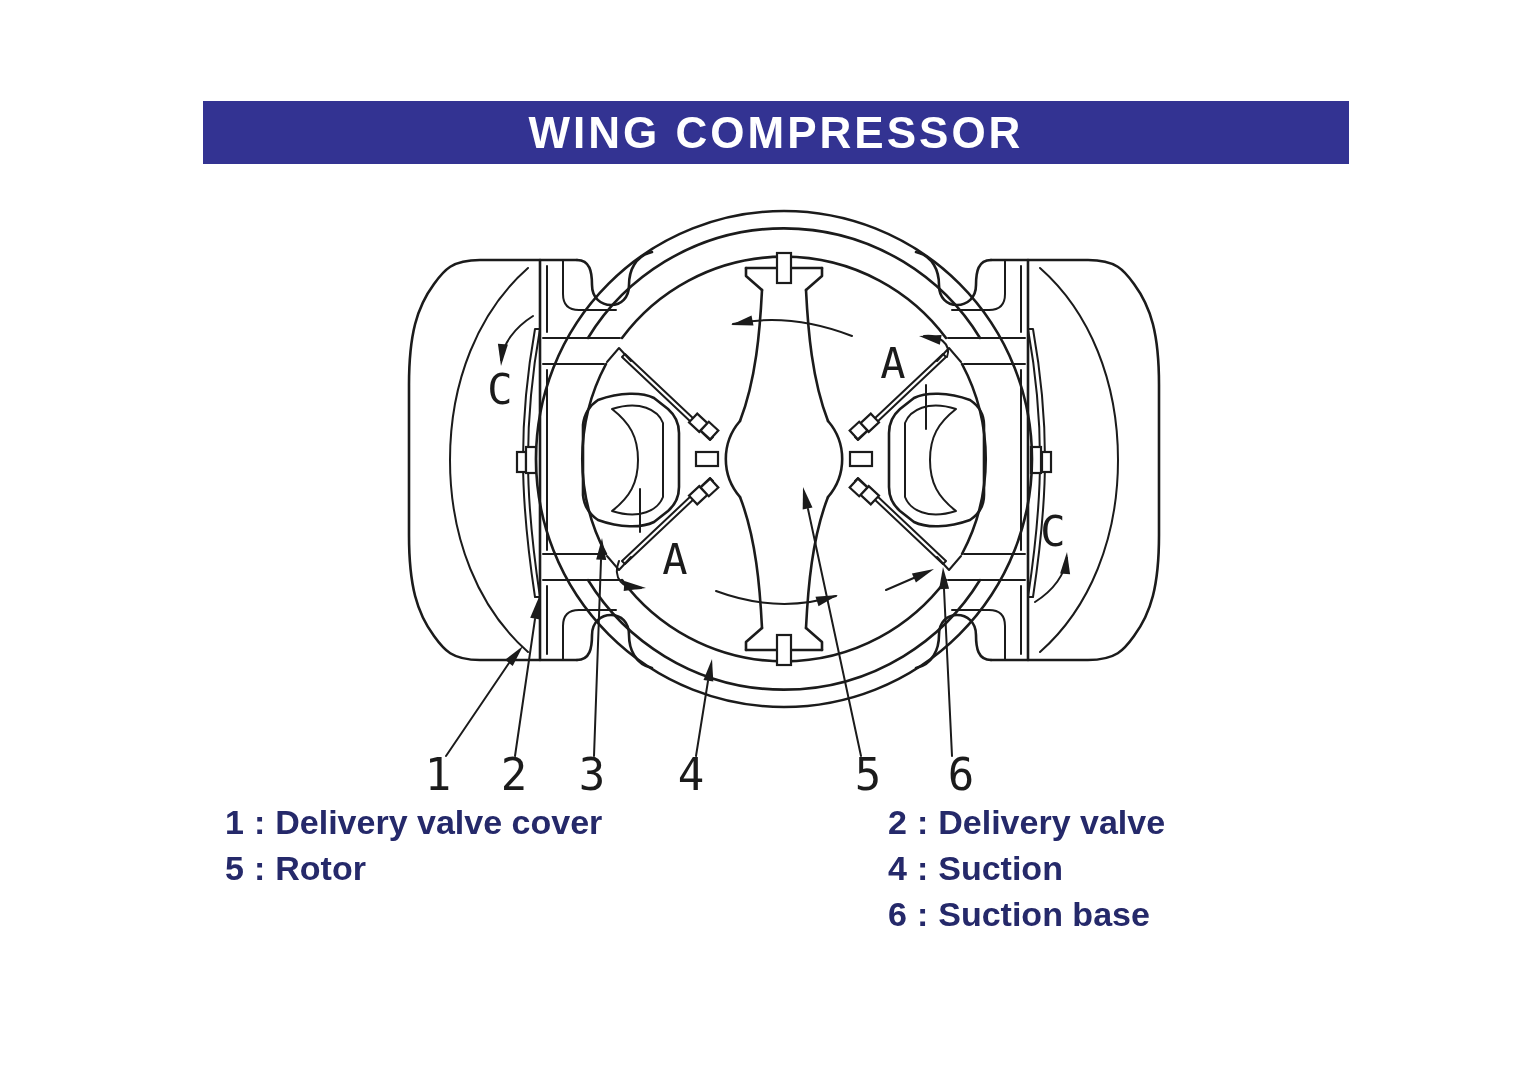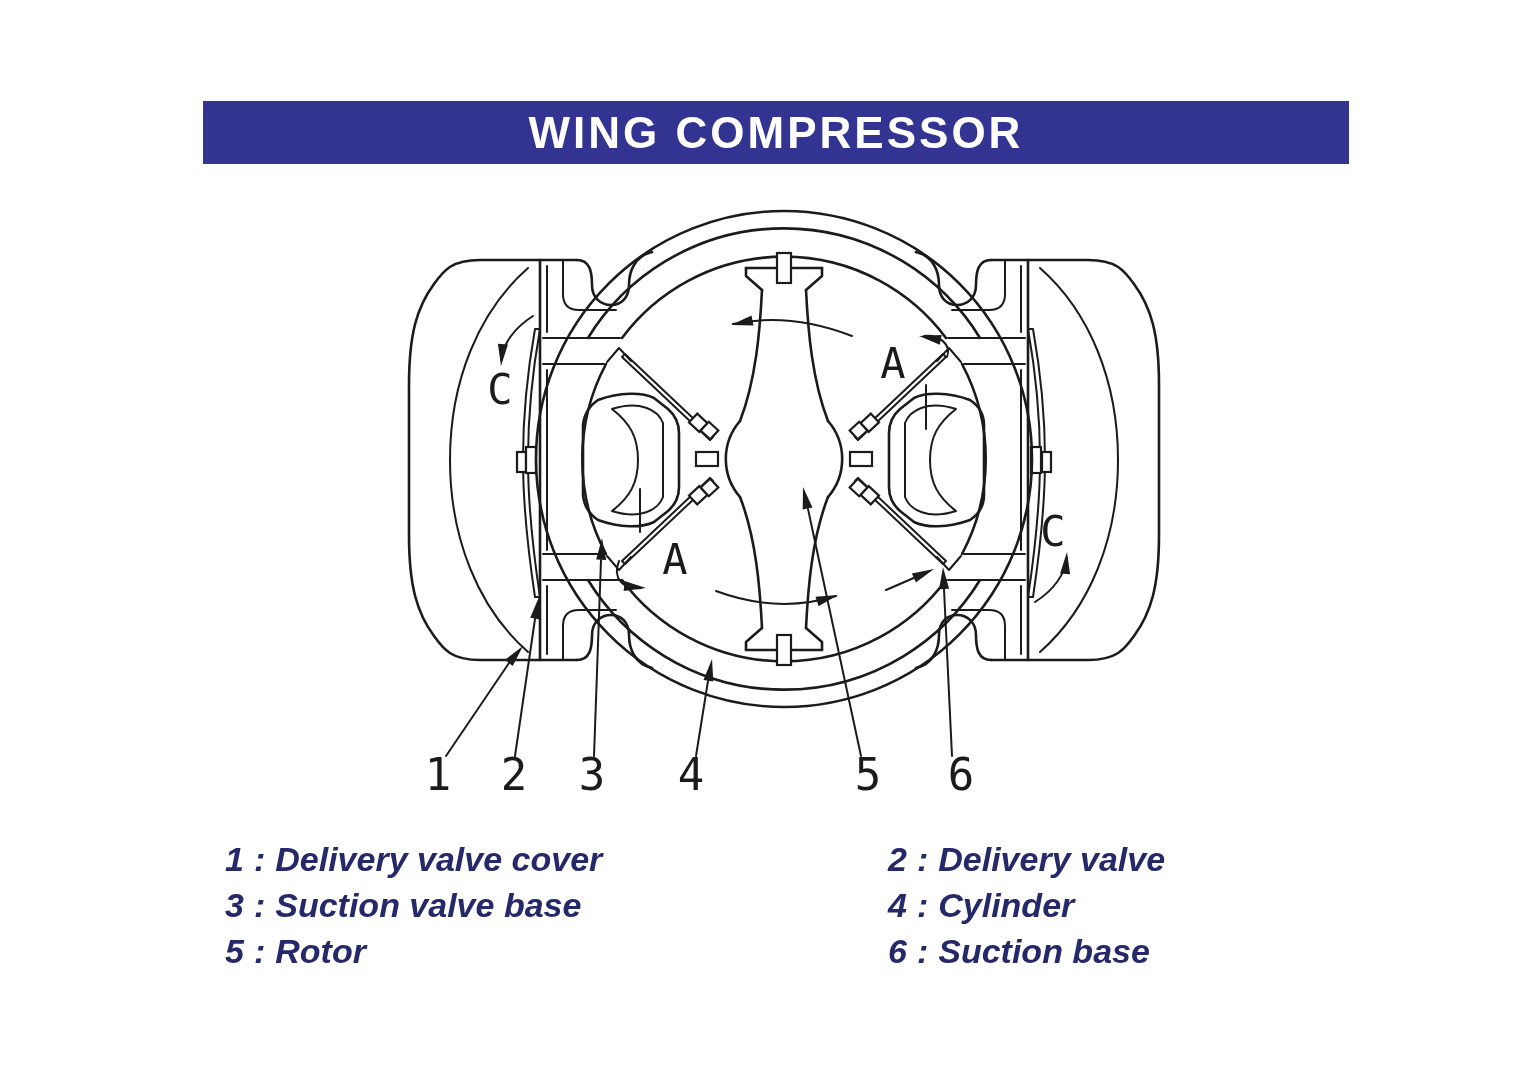--- a/index.html
+++ b/index.html
@@ -15,21 +15,21 @@
     color:#ffffff;font-size:44px;font-weight:bold;letter-spacing:3px;
     font-family:"Liberation Sans",sans-serif;
   }
   .diagram-svg{position:absolute;left:0;top:0;width:1536px;height:1086px;}
   .ln{fill:none;stroke:#1b1b1b;stroke-width:2.6;stroke-linecap:round;stroke-linejoin:round;}
   .thin{stroke-width:2;}
   .wh{fill:#ffffff;stroke:#1b1b1b;stroke-width:2.2;}
   .ah{fill:#1b1b1b;stroke:none;}
   .num{font-family:"DejaVu Sans Mono",monospace;font-size:44px;fill:#1b1b1b;text-anchor:middle;}
   .sec{font-family:"DejaVu Sans Mono",monospace;font-size:42px;fill:#1b1b1b;text-anchor:middle;}
-  .legend-col{position:absolute;top:836px;color:#25296a;font-style:italic;}
+  .legend-col{position:absolute;top:799px;color:#25296a;}
   .legend-col.left{left:225px;}
   .legend-col.right{left:880px;margin-left:8px;}
   .legend-item{height:46px;line-height:46px;font-size:34px;font-weight:bold;white-space:nowrap;}
   .lsep{margin:0 10px;}
 </style>
 </head>
 <body>
 
 <div class="page">
 
@@ -199,31 +199,28 @@
       <text class="sec" x="500" y="404">C</text>
       <text class="sec" x="1053" y="546">C</text>
     </g>
   </svg>
 
   <div class="legend-col left">
     <div class="legend-item">
       <span>1</span><span class="lsep">:</span><span>Delivery valve cover</span>
     </div>
     <div class="legend-item">
-      <span>3</span><span class="lsep">:</span><span>Suction valve base</span>
-    </div>
-    <div class="legend-item">
       <span>5</span><span class="lsep">:</span><span>Rotor</span>
     </div>
   </div>
   <div class="legend-col right">
     <div class="legend-item">
       <span>2</span><span class="lsep">:</span><span>Delivery valve</span>
     </div>
     <div class="legend-item">
-      <span>4</span><span class="lsep">:</span><span>Cylinder</span>
+      <span>4</span><span class="lsep">:</span><span>Suction</span>
     </div>
     <div class="legend-item">
       <span>6</span><span class="lsep">:</span><span>Suction base</span>
     </div>
   </div>
 
 </div>
 
 </body></html>

